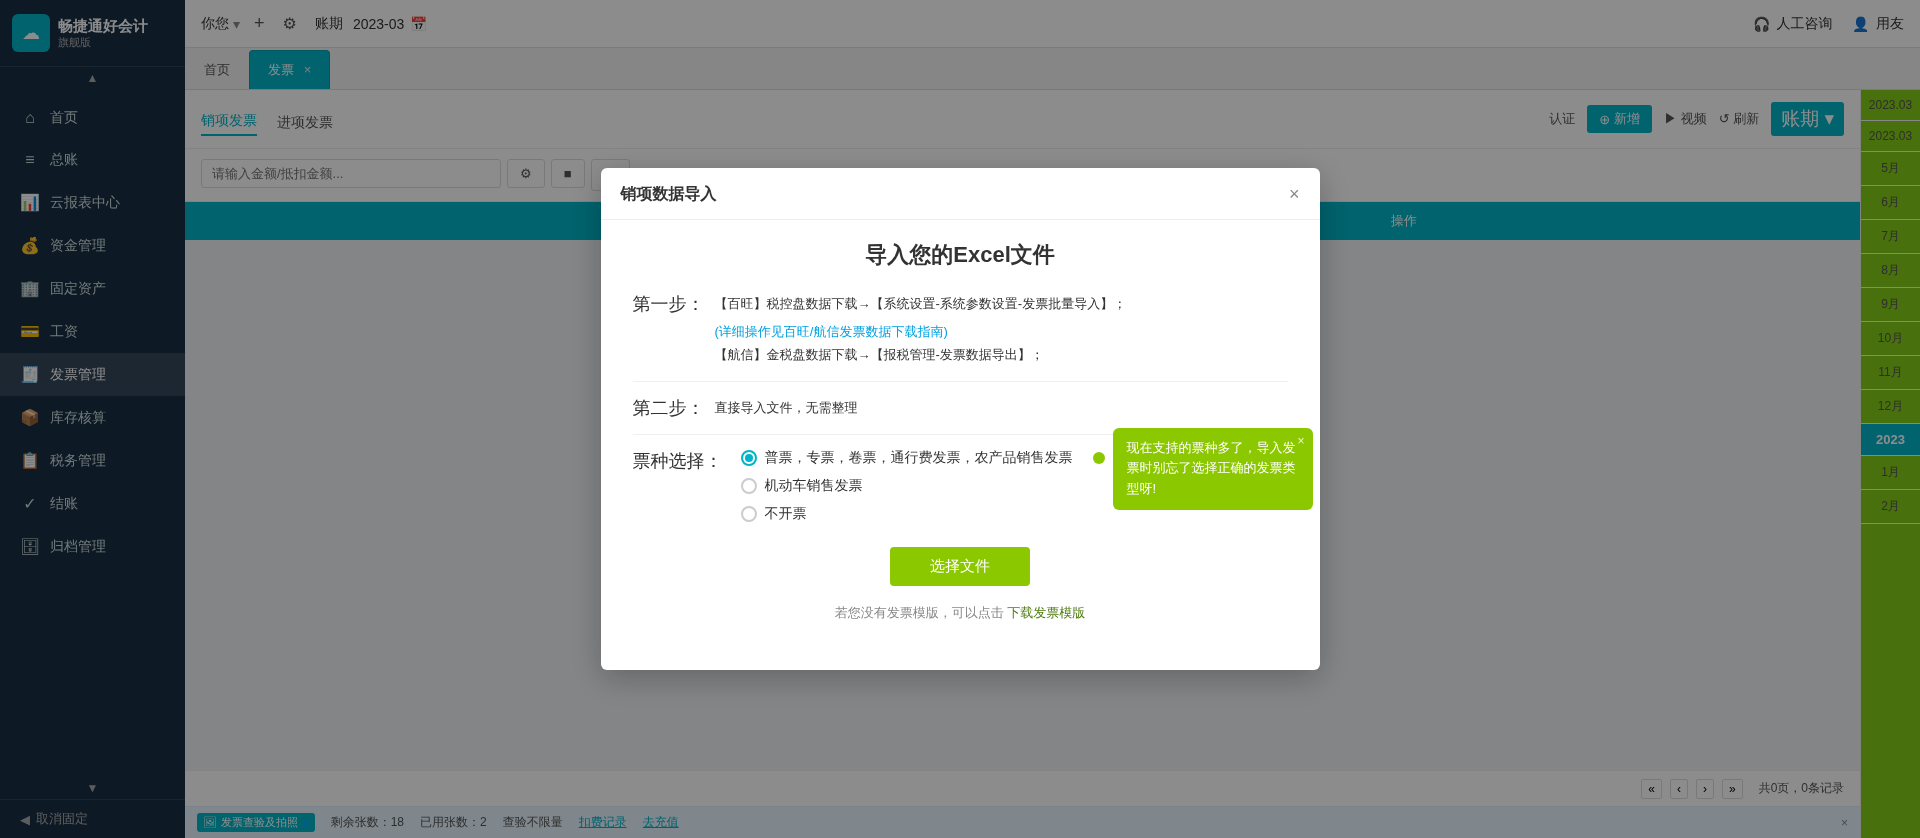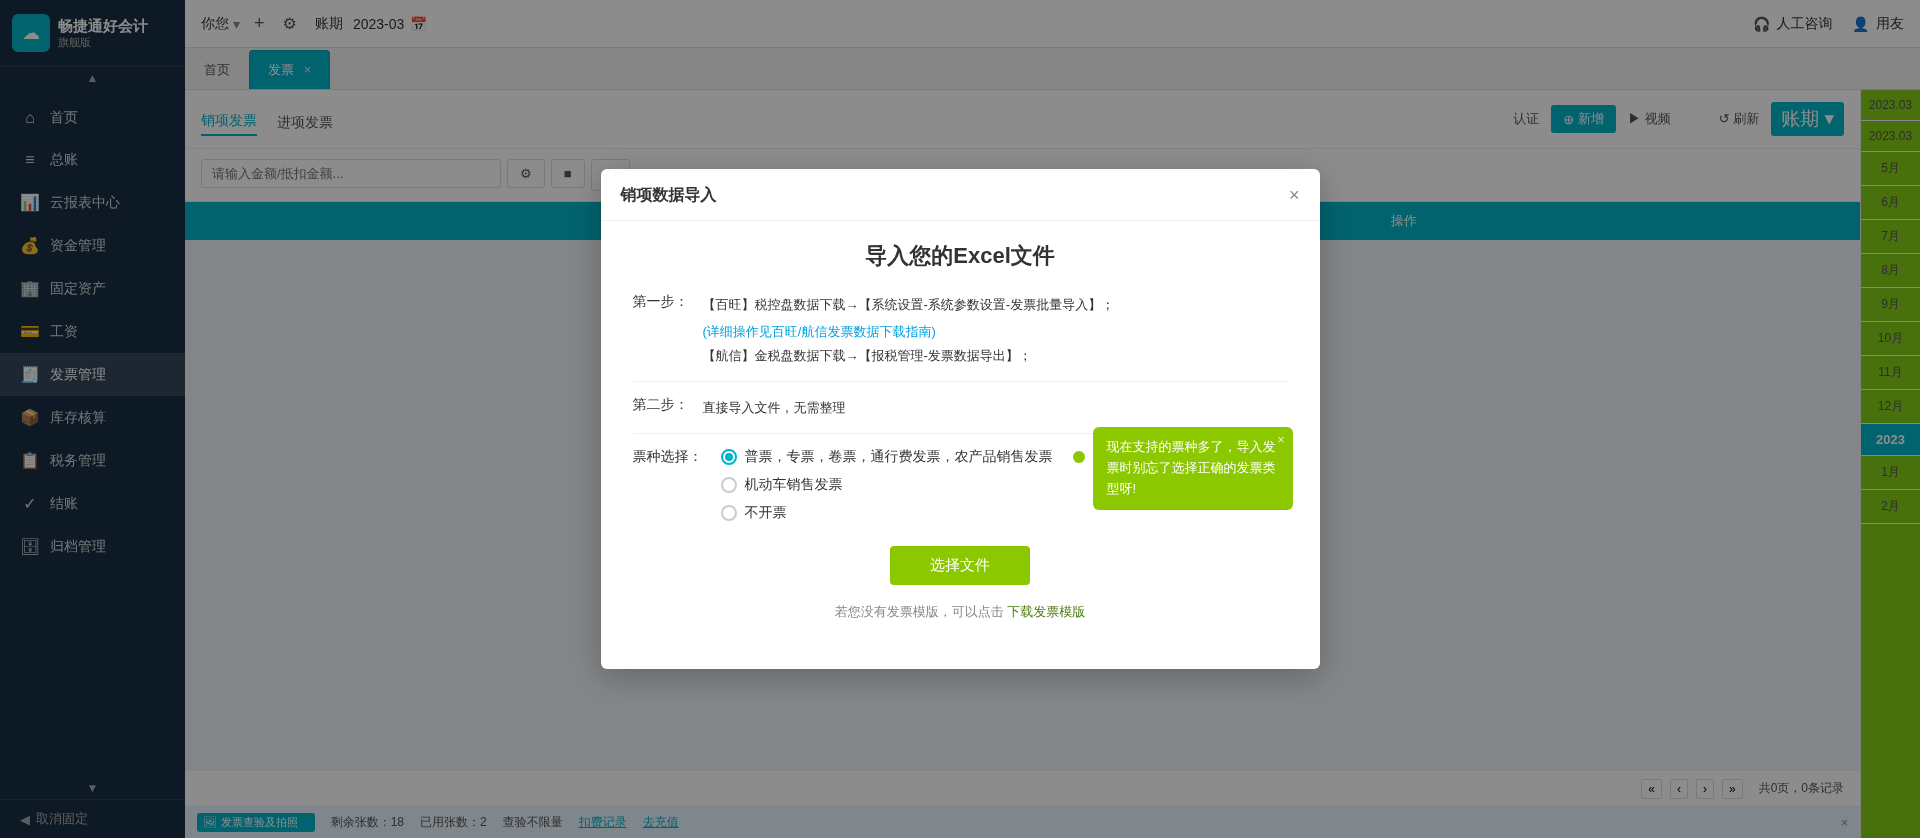--- a/index.html
+++ b/index.html
@@ -79,21 +79,21 @@
     .overlay { position: fixed; top: 0; left: 0; width: 1920px; height: 838px; background: rgba(0,0,0,0.45); z-index: 100; display: flex; align-items: center; justify-content: center; }
 
     
     .modal { background: #fff; border-radius: 6px; width: 719px; box-shadow: 0 8px 32px rgba(0,0,0,0.25); position: relative; padding: 0 0 28px 0; }
     .modal-header { display: flex; align-items: center; justify-content: space-between; padding: 16px 20px 14px; border-bottom: 1px solid #eee; }
     .modal-title { font-size: 16px; font-weight: bold; color: #333; }
     .modal-close { cursor: pointer; font-size: 18px; color: #888; background: none; border: none; }
     .modal-body { padding: 20px 32px; }
     .modal-main-title { text-align: center; font-size: 22px; font-weight: bold; color: #333; margin-bottom: 22px; }
     .step-row { margin-bottom: 14px; display: flex; gap: 10px; }
-    .step-label { font-size: 14px; color: #333; white-space: nowrap; font-weight: 500; min-width: 60px; }
+    .step-label { font-size: 18px; color: #333; white-space: nowrap; font-weight: 500; min-width: 60px; }
     .step-content { font-size: 13px; color: #333; line-height: 1.8; }
     .step-link { color: #00a0e0; cursor: pointer; }
     .divider-row { margin: 14px 0; border-top: 1px solid #f0f0f0; }
     .ticket-row { margin-bottom: 10px; }
     .radio-group { display: flex; flex-direction: column; gap: 10px; margin-left: 8px; }
     .radio-item { display: flex; align-items: center; gap: 8px; font-size: 14px; color: #333; cursor: pointer; }
     .radio-circle { width: 16px; height: 16px; border-radius: 50%; border: 2px solid #00b4c8; display: flex; align-items: center; justify-content: center; flex-shrink: 0; }
     .radio-circle.checked::after { content: ''; width: 8px; height: 8px; border-radius: 50%; background: #00b4c8; display: block; }
     .radio-circle.unchecked { border-color: #ccc; }
     .select-file-btn { display: block; margin: 24px auto 0; padding: 10px 40px; background: #8cc800; color: #fff; border: none; border-radius: 4px; font-size: 15px; cursor: pointer; font-family: inherit; }
@@ -214,21 +214,21 @@
     <div class="content-area">
       <div class="page-main">
 
         <div class="invoice-header">
           <span class="invoice-tab active">销项发票</span>
           <span class="invoice-tab">进项发票</span>
           <div style="margin-left:auto; display:flex; align-items:center; gap:12px;">
             <span style="color:#555; cursor:pointer; font-size:13px;">认证</span>
             <button class="new-btn"><span>⊕</span> 新增</button>
             <span style="color:#555; cursor:pointer; font-size:13px;">▶ 视频</span>
-            <span style="color:#555; cursor:pointer; font-size:13px;margin-left:36px;">↺ 刷新</span>
+            <span style="color:#555; cursor:pointer; font-size:13px;">↺ 刷新</span>
             <div class="period-dropdown-btn">账期 ▾</div>
           </div>
         </div>
 
         <div class="invoice-toolbar">
           <div class="toolbar-search">
             <input type="text" placeholder="请输入金额/抵扣金额..." style="">
           </div>
           <button class="toolbar-btn">⚙</button>
           <button class="toolbar-btn">■</button>

